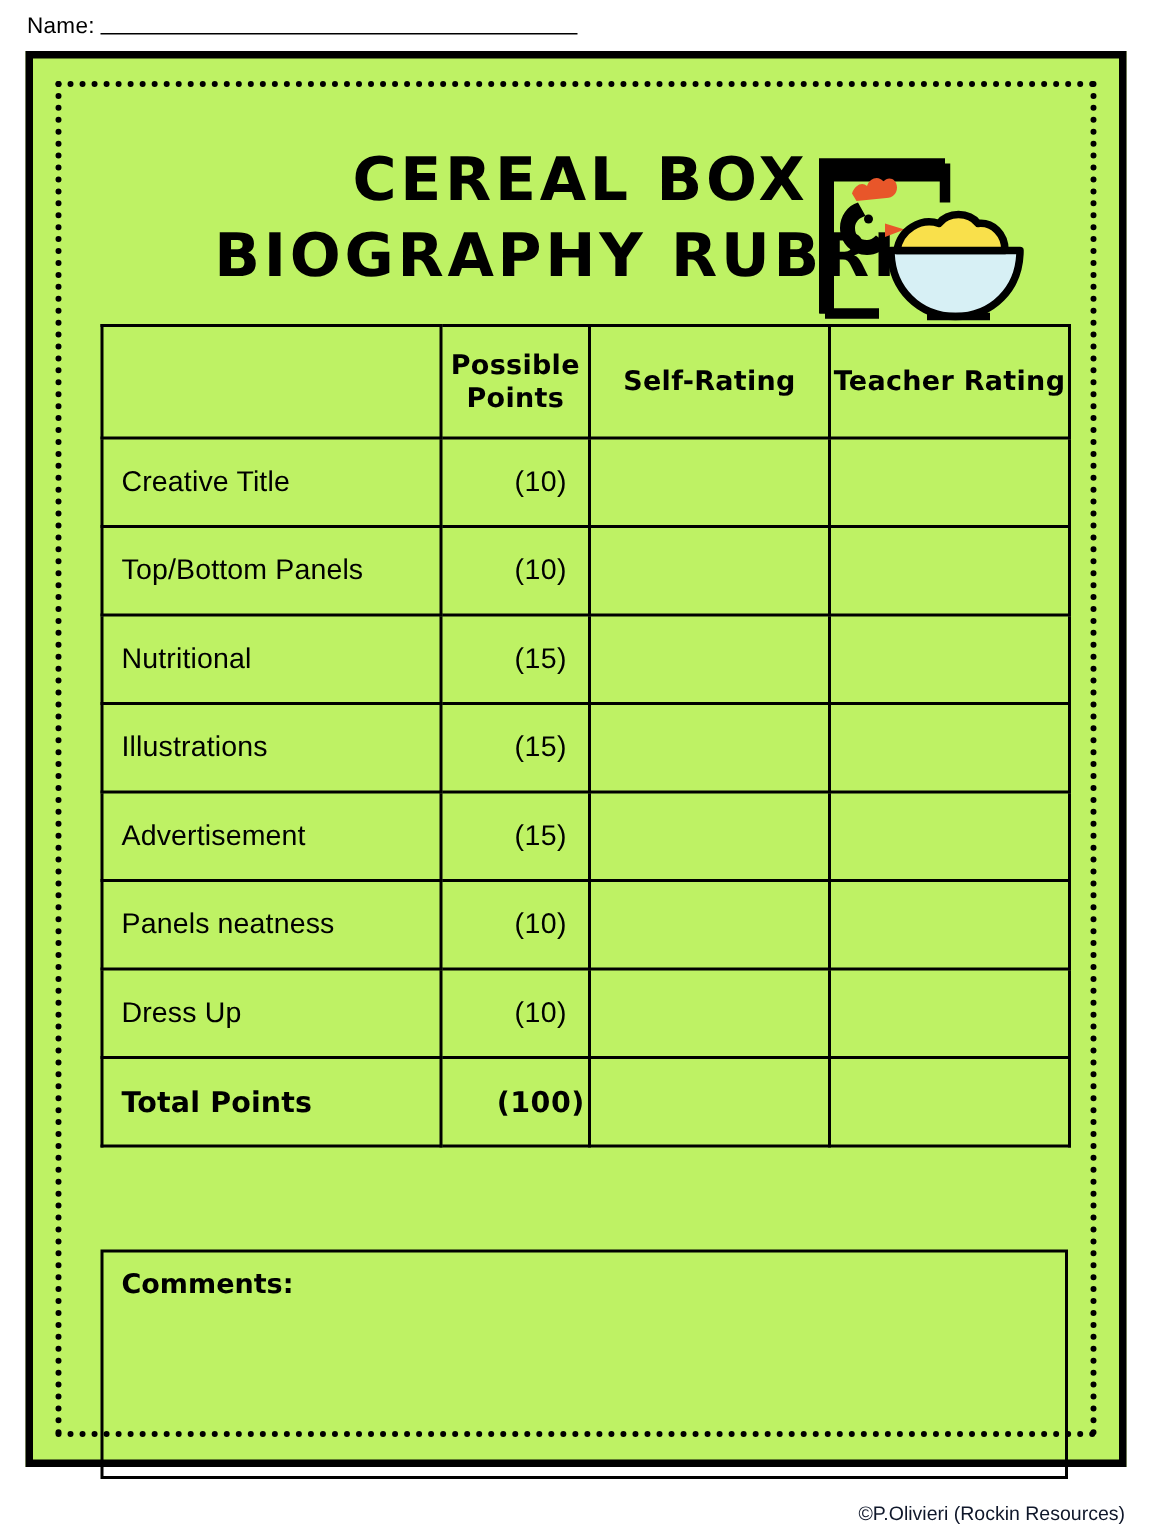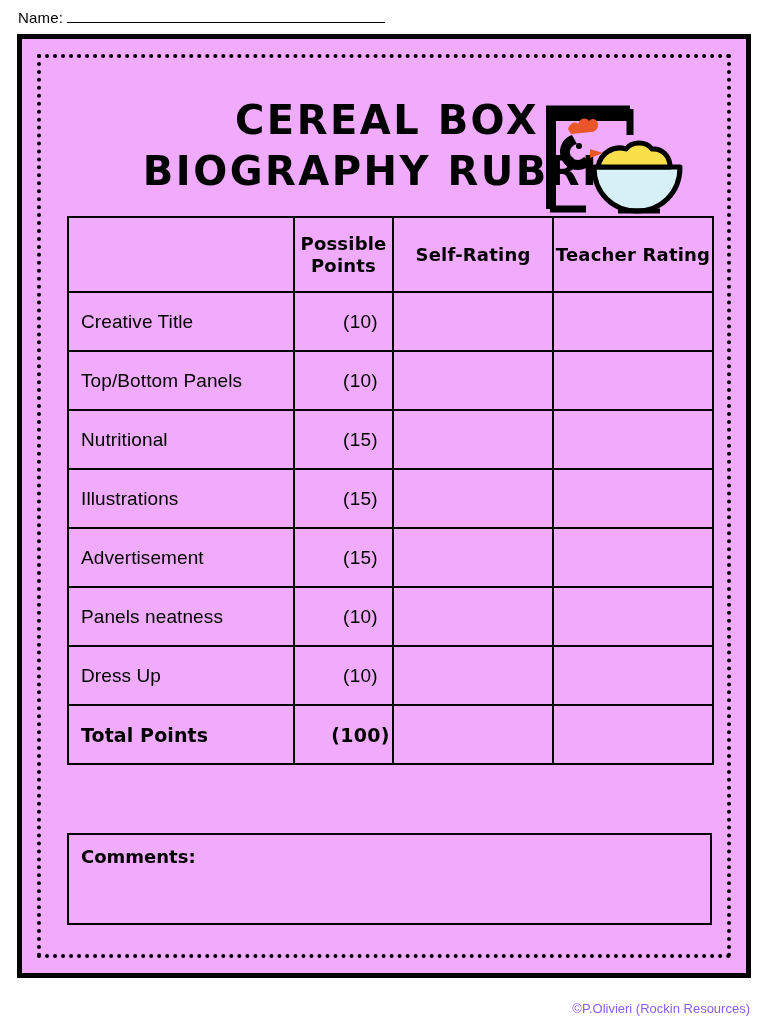--- a/index.html
+++ b/index.html
@@ -41,21 +41,21 @@
 
   
   .page-frame {
     position: absolute;
     top: 34px;
     left: 17px;
     width: 734px;
     height: 944px;
     border: 5px solid #000;
     box-sizing: border-box;
-    background: #f0abfc;
+    background: #bef264;
   }
   .dotted-frame {
     position: absolute;
     top: 15px;
     left: 15px;
     right: 15px;
     bottom: 15px;
     border: 4px dotted #000;
     box-sizing: border-box;
   }
@@ -148,40 +148,40 @@
     font-weight: bold;
     font-size: 19px;
   }
 
   
   .comments-box {
     position: absolute;
     top: 794px;
     left: 45px;
     width: 645px;
-    height: 92px;
+    height: 153px;
     border: 2.2px solid #000;
     box-sizing: border-box;
   }
   .comments-label {
     position: absolute;
     top: 11px;
     left: 12px;
     font-family: "DejaVu Sans", sans-serif;
     font-weight: bold;
     font-size: 18px;
   }
 
   
   .credit {
     position: absolute;
     right: 18px;
     bottom: 8px;
     font-size: 13px;
-    color: #8b5cf6;
+    color: #0f172a;
   }
 </style>
 </head>
 <body>
 
 <div class="name-row">
   <span class="name-label">Name:</span>
   <span class="name-rule"></span>
 </div>
 

